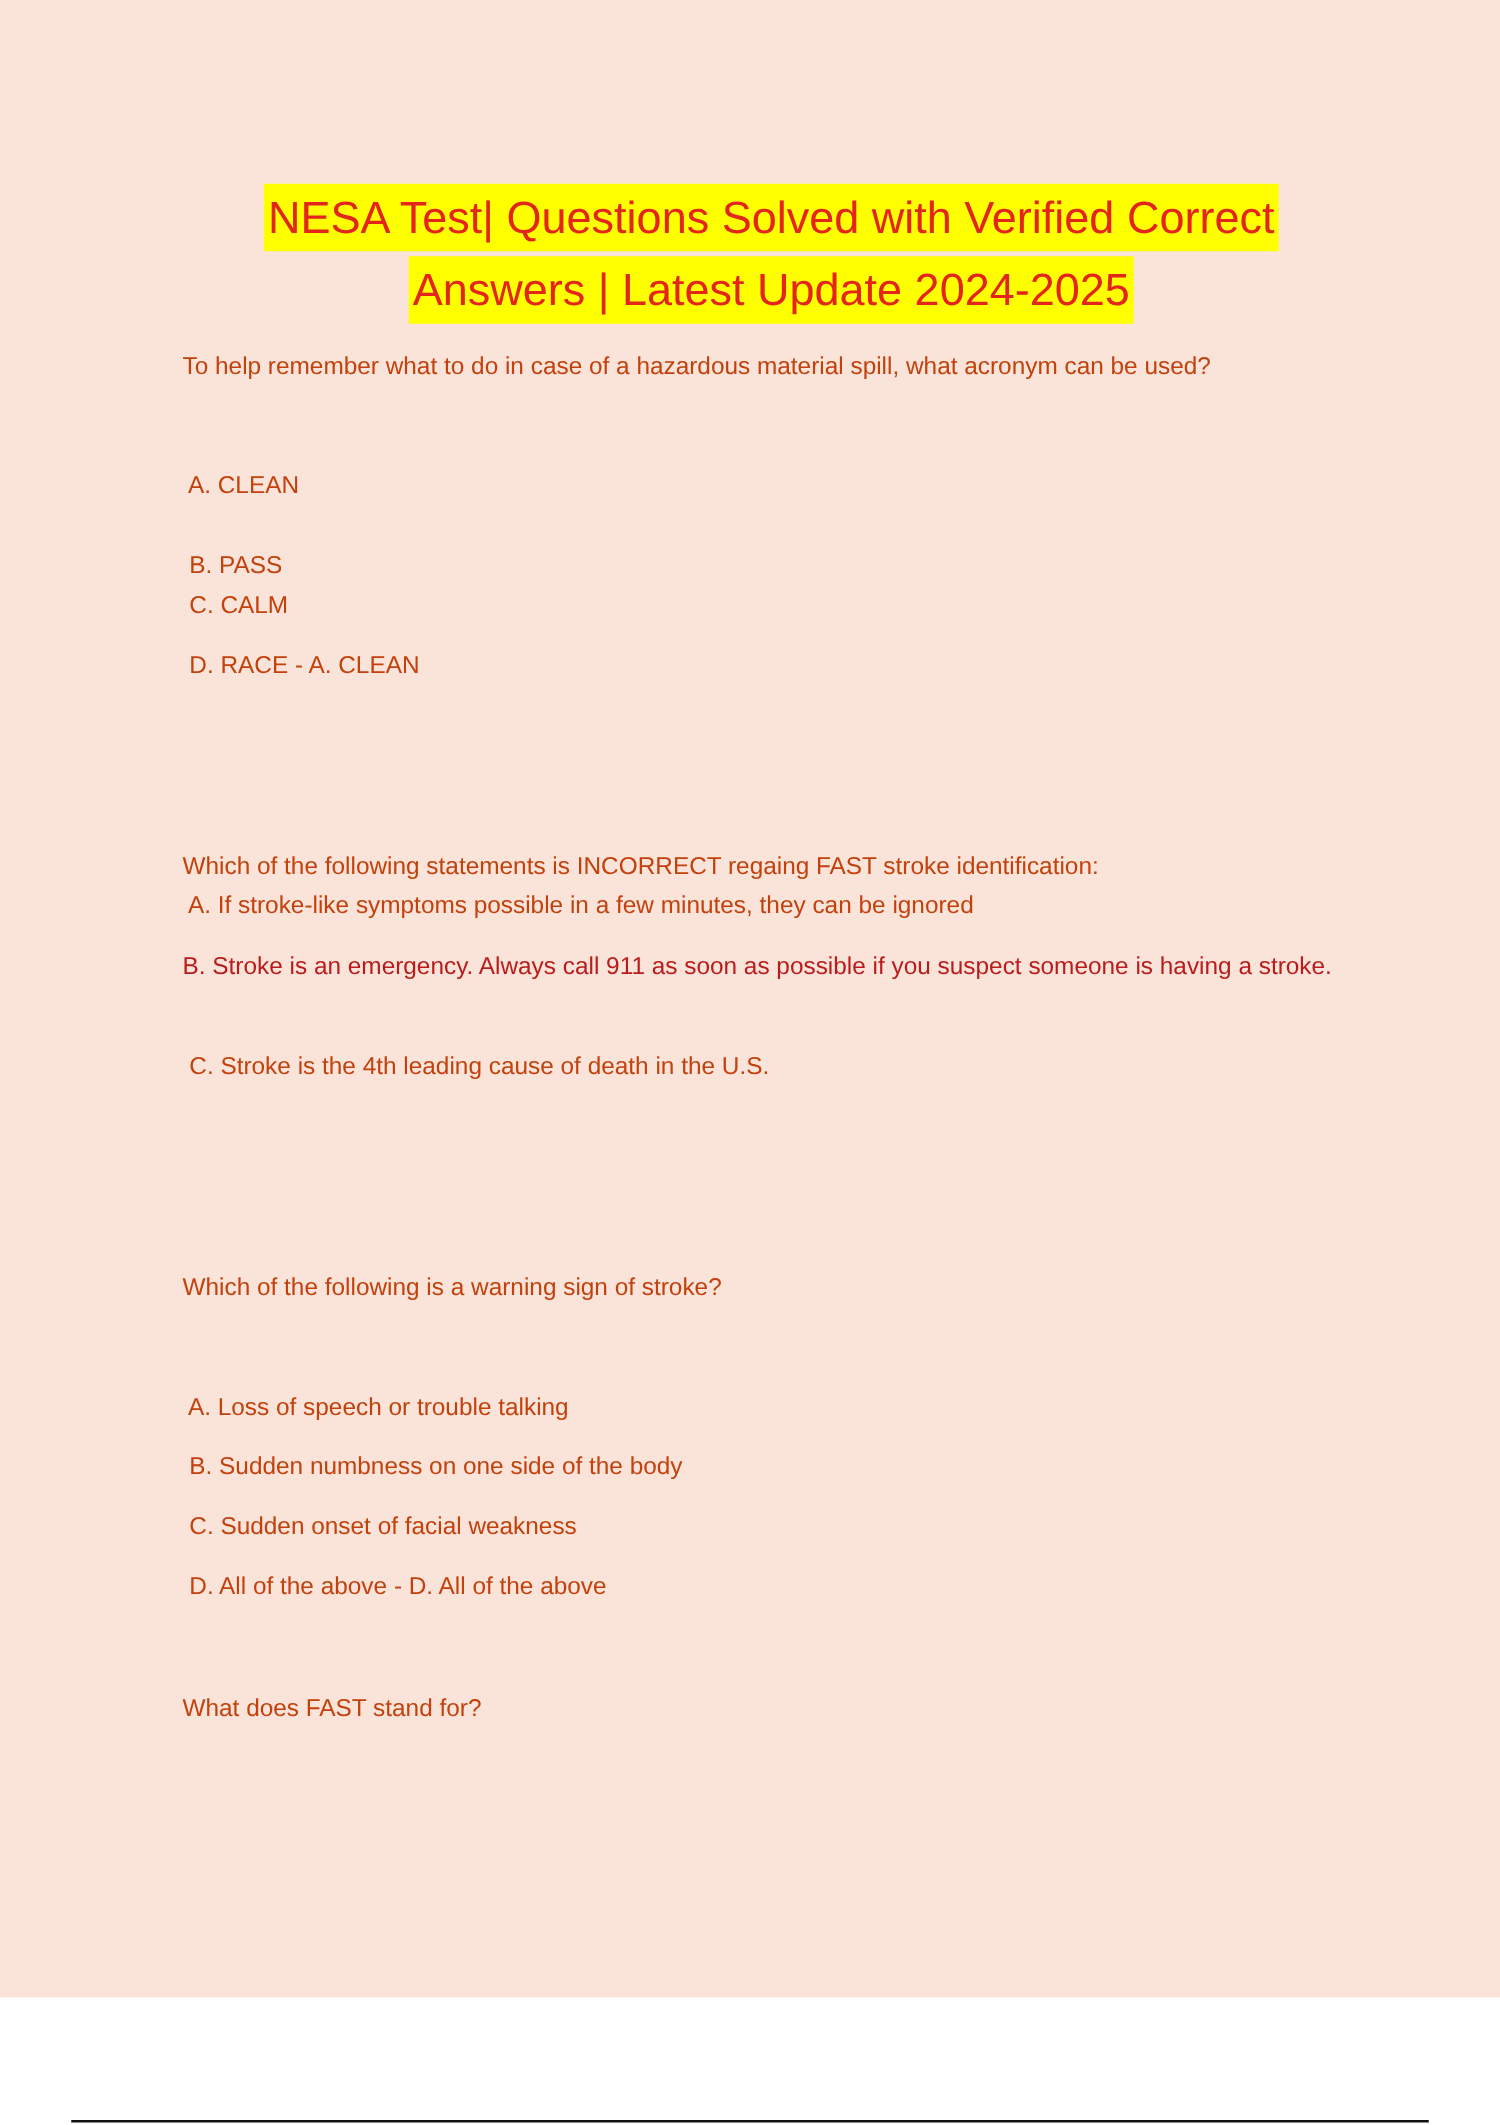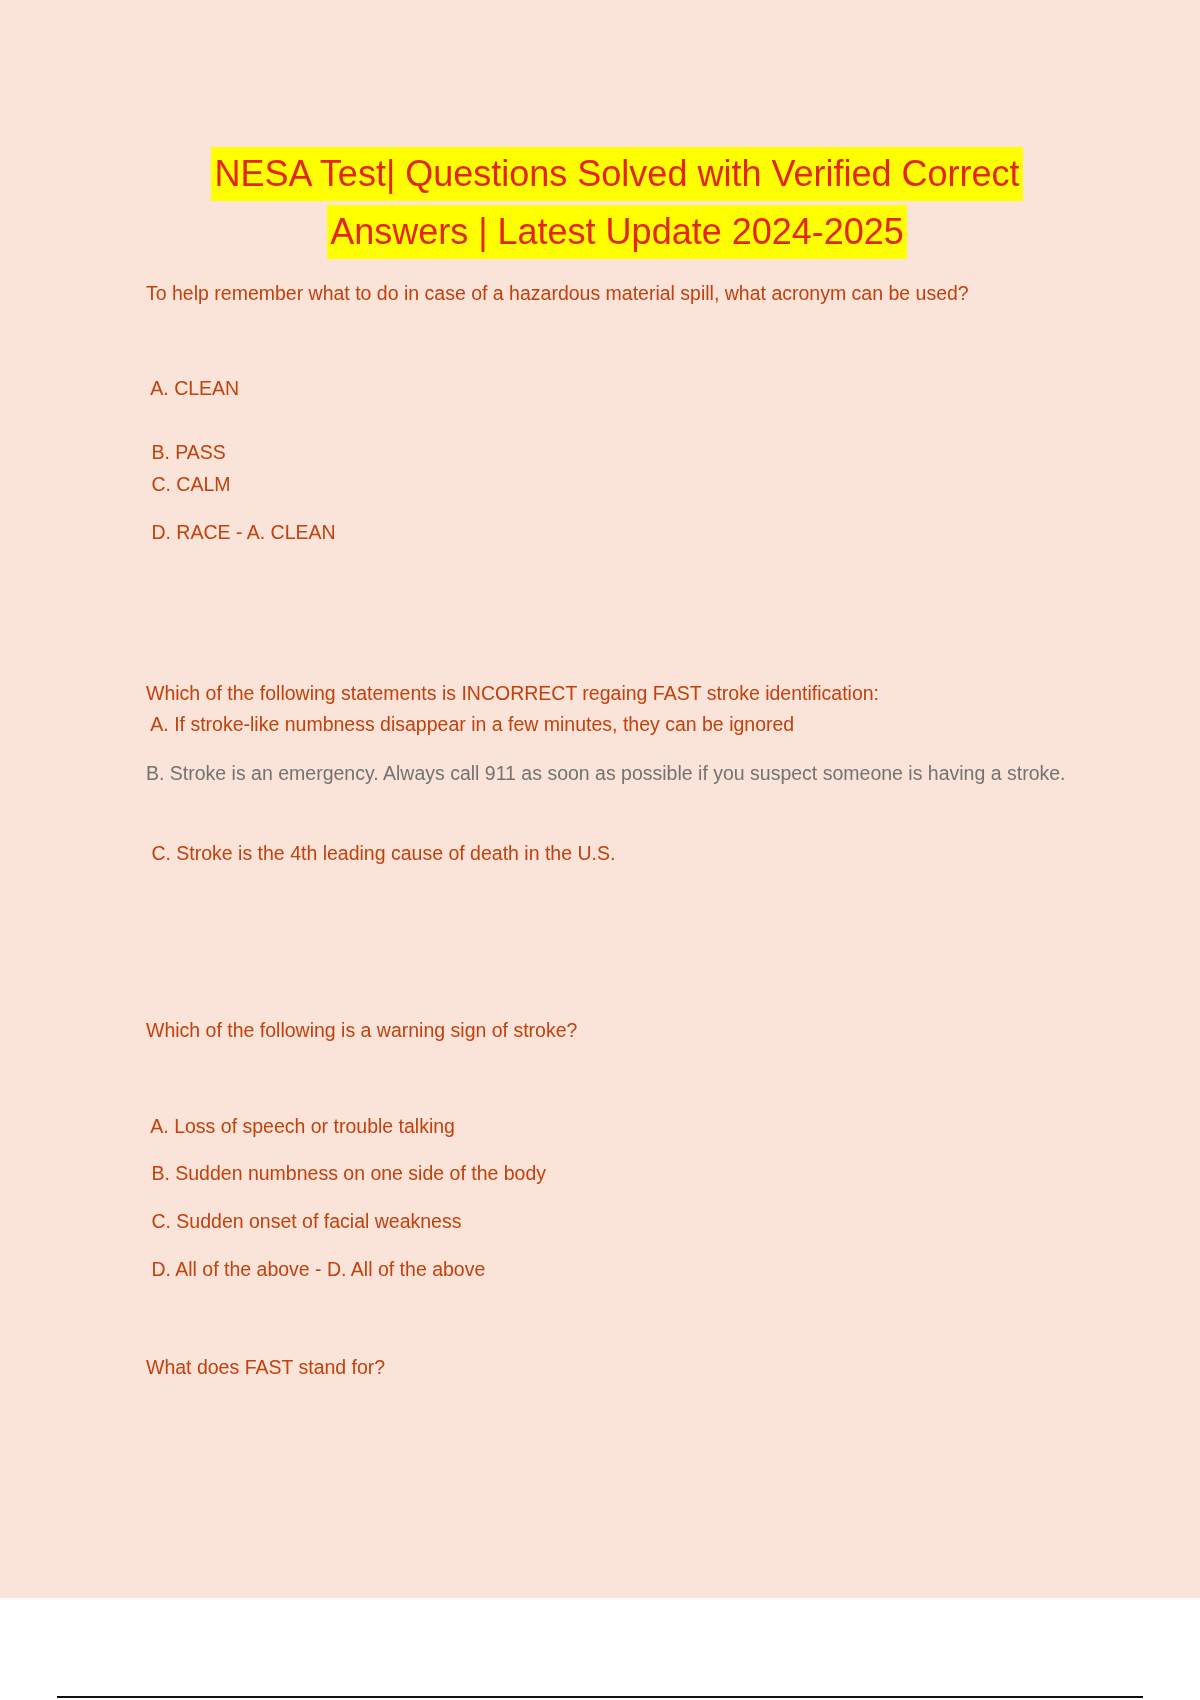--- a/index.html
+++ b/index.html
@@ -51,21 +51,21 @@
       white-space: pre;
       color: #c2410c;
     }
     .opt { left: 146px; }
     .wrap {
       position: absolute;
       left: 146px;
       width: 940px;
       font-size: 19.5px;
       line-height: 32px;
-      color: #737373;
+      color: #b91c1c;
       white-space: normal;
     }
     .rule {
       position: absolute;
       left: 57px;
       top: 1696px;
       width: 1086px;
       height: 2px;
       background: #111111;
     }
@@ -81,21 +81,21 @@
     <div class="l2"><span class="line">Answers | Latest Update 2024-2025</span></div>
   </div>
 
   <div class="txt" style="top:277px;">To help remember what to do in case of a hazardous material spill, what acronym can be used?</div>
   <div class="txt opt" style="top:372px;"> A. CLEAN</div>
   <div class="txt opt" style="top:420px;margin-top:16px;"> B. PASS</div>
   <div class="txt opt" style="top:468px;"> C. CALM</div>
   <div class="txt opt" style="top:516px;"> D. RACE - A. CLEAN</div>
 
   <div class="txt" style="top:650px;margin-top:27px;">Which of the following statements is INCORRECT regaing FAST stroke identification:</div>
-  <div class="txt opt" style="top:708px;"> A. If stroke-like numbness disappear in a few minutes, they can be ignored</div>
+  <div class="txt opt" style="top:708px;"> A. If stroke-like symptoms possible in a few minutes, they can be ignored</div>
   <div class="wrap" style="top:757px;"> B. Stroke is an emergency. Always call 911 as soon as possible if you suspect someone is having a stroke.</div>
   <div class="txt opt" style="top:837px;"> C. Stroke is the 4th leading cause of death in the U.S.</div>
 
   <div class="txt" style="top:1014px;">Which of the following is a warning sign of stroke?</div>
   <div class="txt opt" style="top:1110px;"> A. Loss of speech or trouble talking</div>
   <div class="txt opt" style="top:1205px;"> C. Sudden onset of facial weakness</div>
   <div class="txt opt" style="top:1157px;"> B. Sudden numbness on one side of the body</div>
   <div class="txt opt" style="top:1253px;"> D. All of the above - D. All of the above</div>
 
   <div class="txt" style="top:1351px;">What does FAST stand for?</div>

